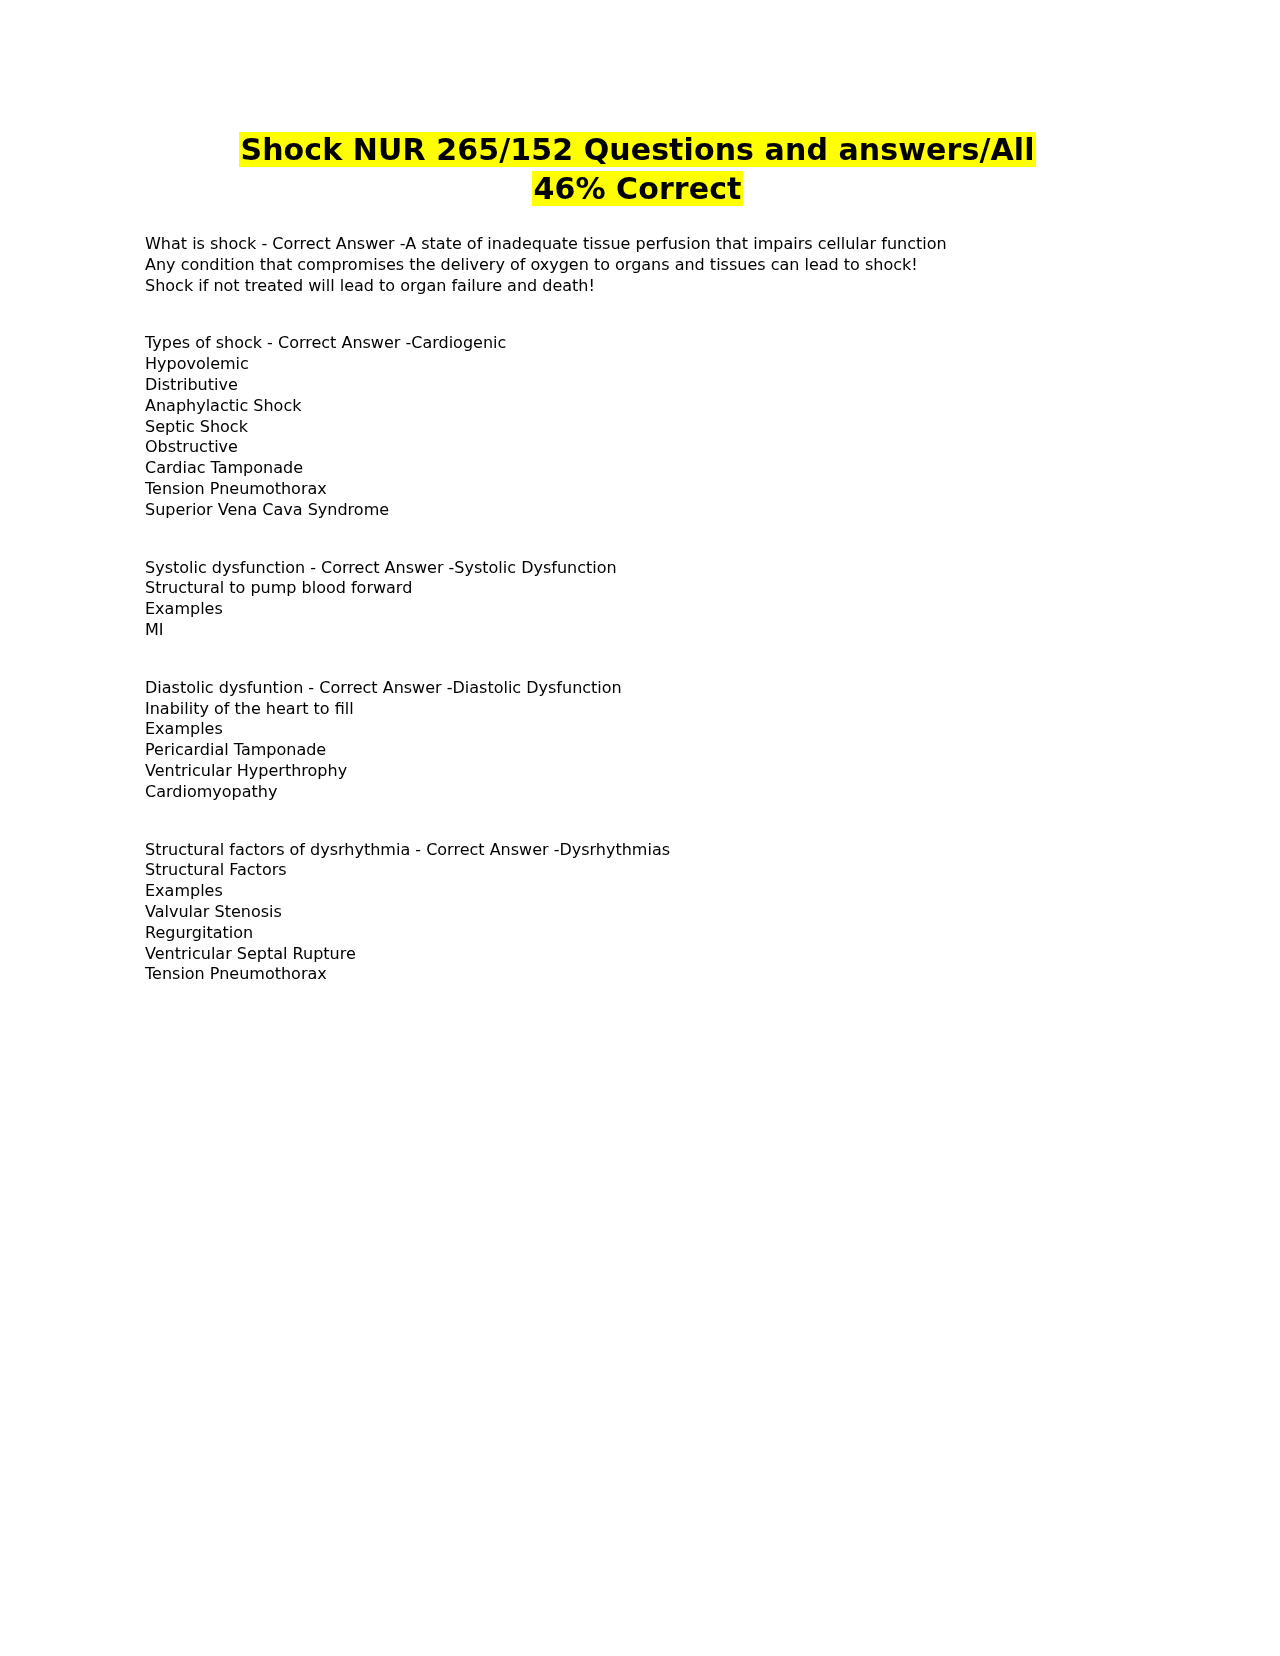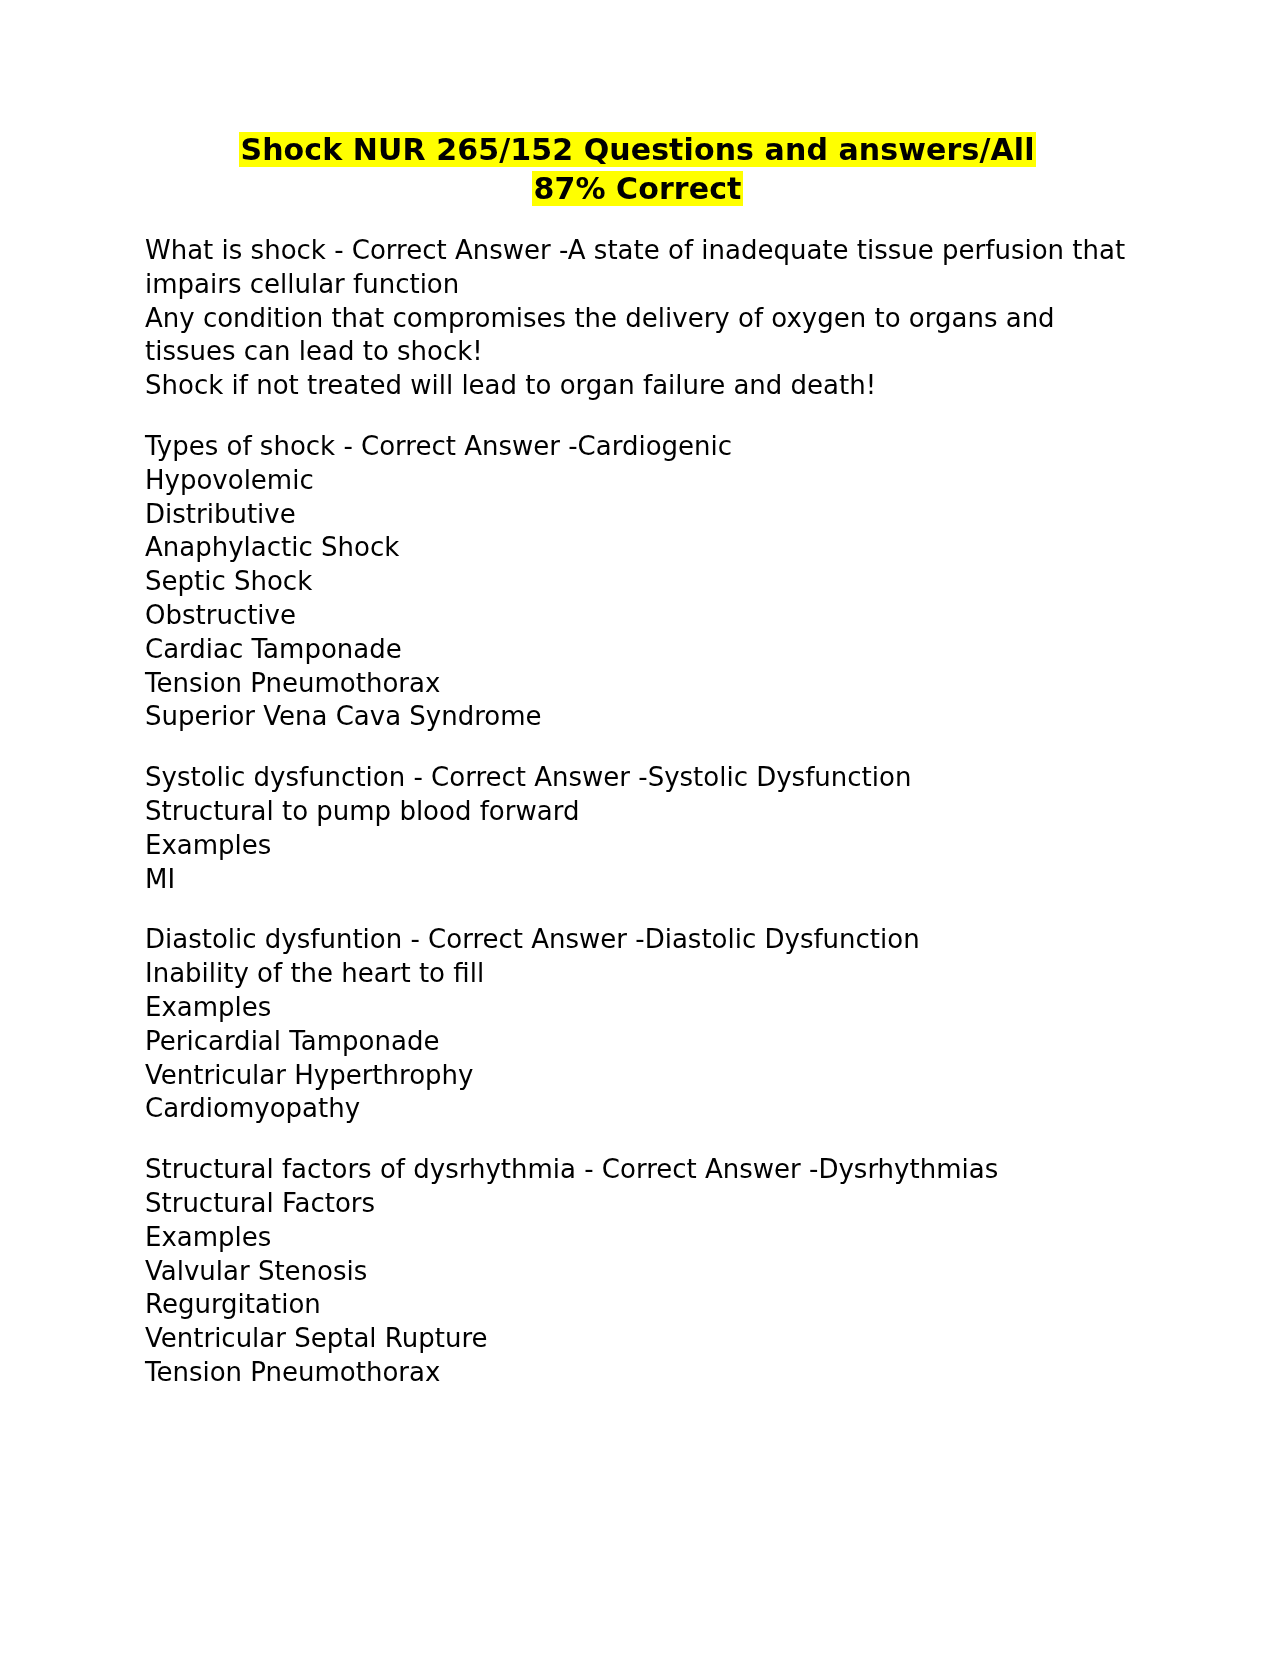--- a/index.html
+++ b/index.html
@@ -30,38 +30,38 @@
     margin: 0 0 26px 0;
     letter-spacing: 0.1px;
   }
   .doc-title .hl {
     background: #ffff00;
     padding: 0 1px;
     box-decoration-break: clone;
     -webkit-box-decoration-break: clone;
   }
   .block {
-    font-size: 26px;
+    font-size: 16px;
     line-height: 1.30;
     margin: 0;
     white-space: pre-wrap;
     word-wrap: break-word;
   }
   .block + .block {
-    margin-top: 27px;
+    margin-top: 37px;
   }
 </style>
 </head>
 <body>
 
 <div class="page">
 
   <h1 class="doc-title">
     <span class="hl">Shock NUR 265/152 Questions and answers/All</span><br>
-    <span class="hl">87% Correct</span>
+    <span class="hl">46% Correct</span>
   </h1>
 
   <p class="block">What is shock - Correct Answer -A state of inadequate tissue perfusion that impairs cellular function
 Any condition that compromises the delivery of oxygen to organs and tissues can lead to shock!
 Shock if not treated will lead to organ failure and death!</p>
   <p class="block">Types of shock - Correct Answer -Cardiogenic
 Hypovolemic
 Distributive
 Anaphylactic Shock
 Septic Shock

